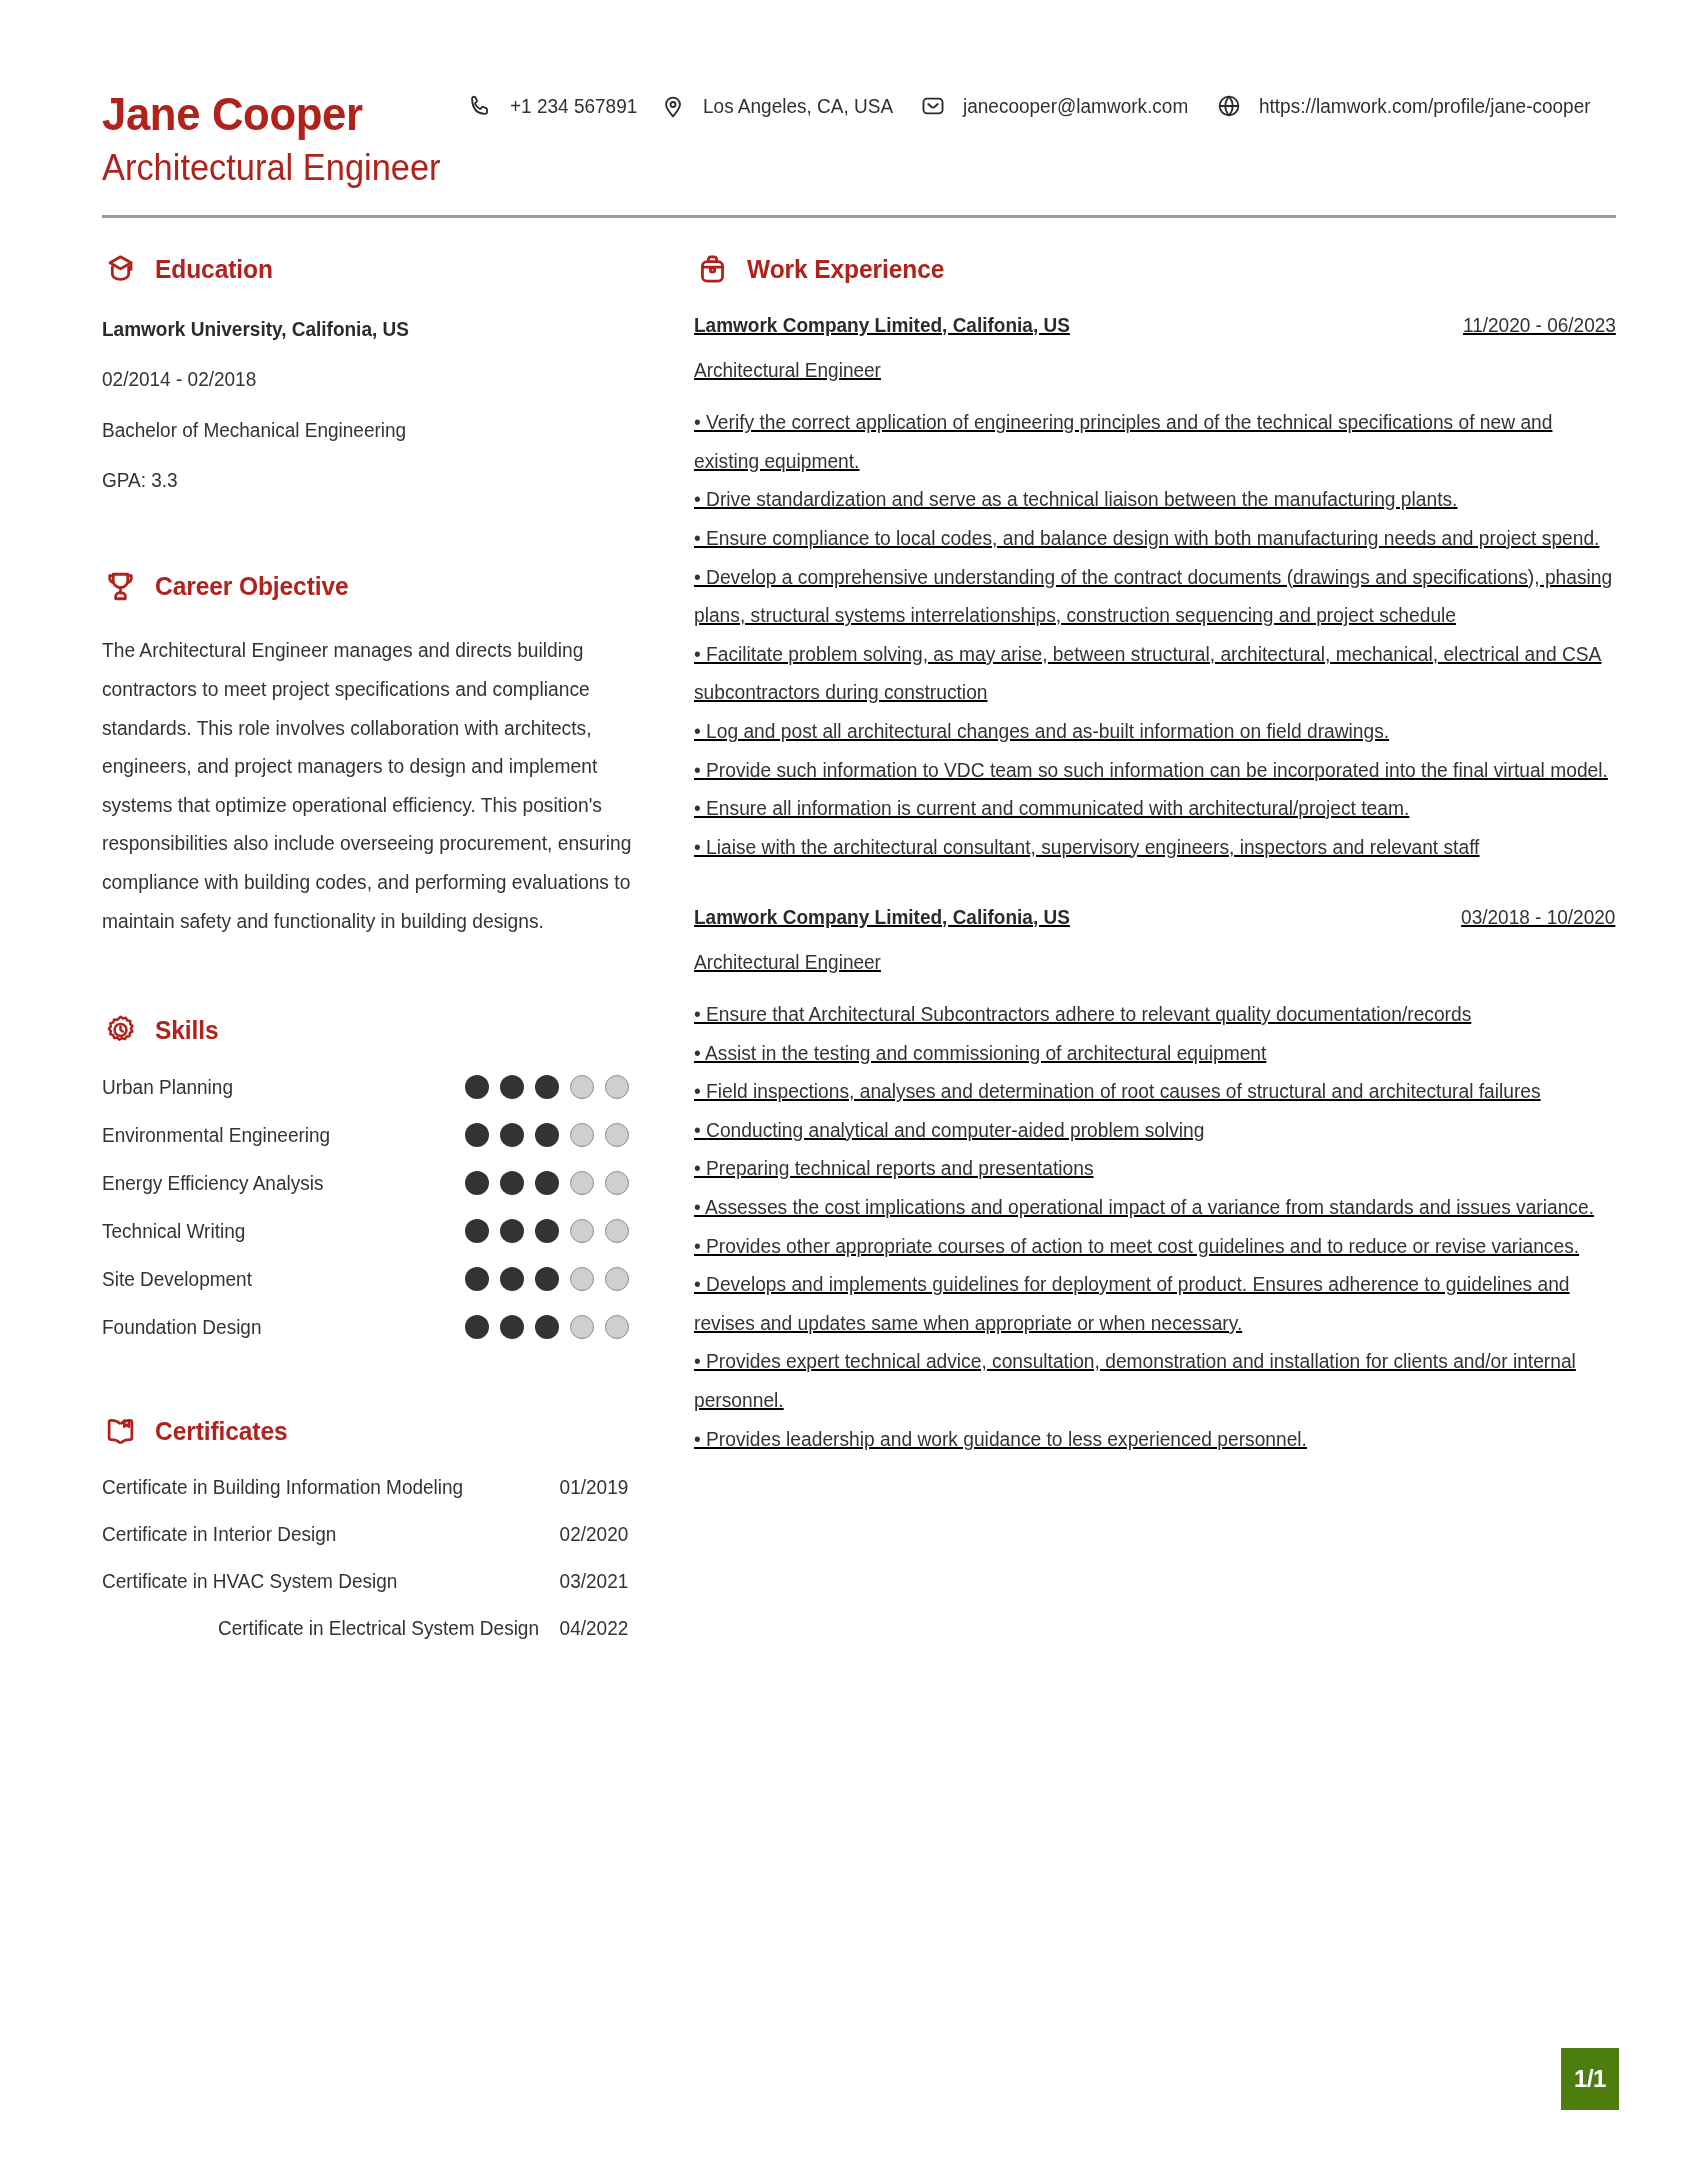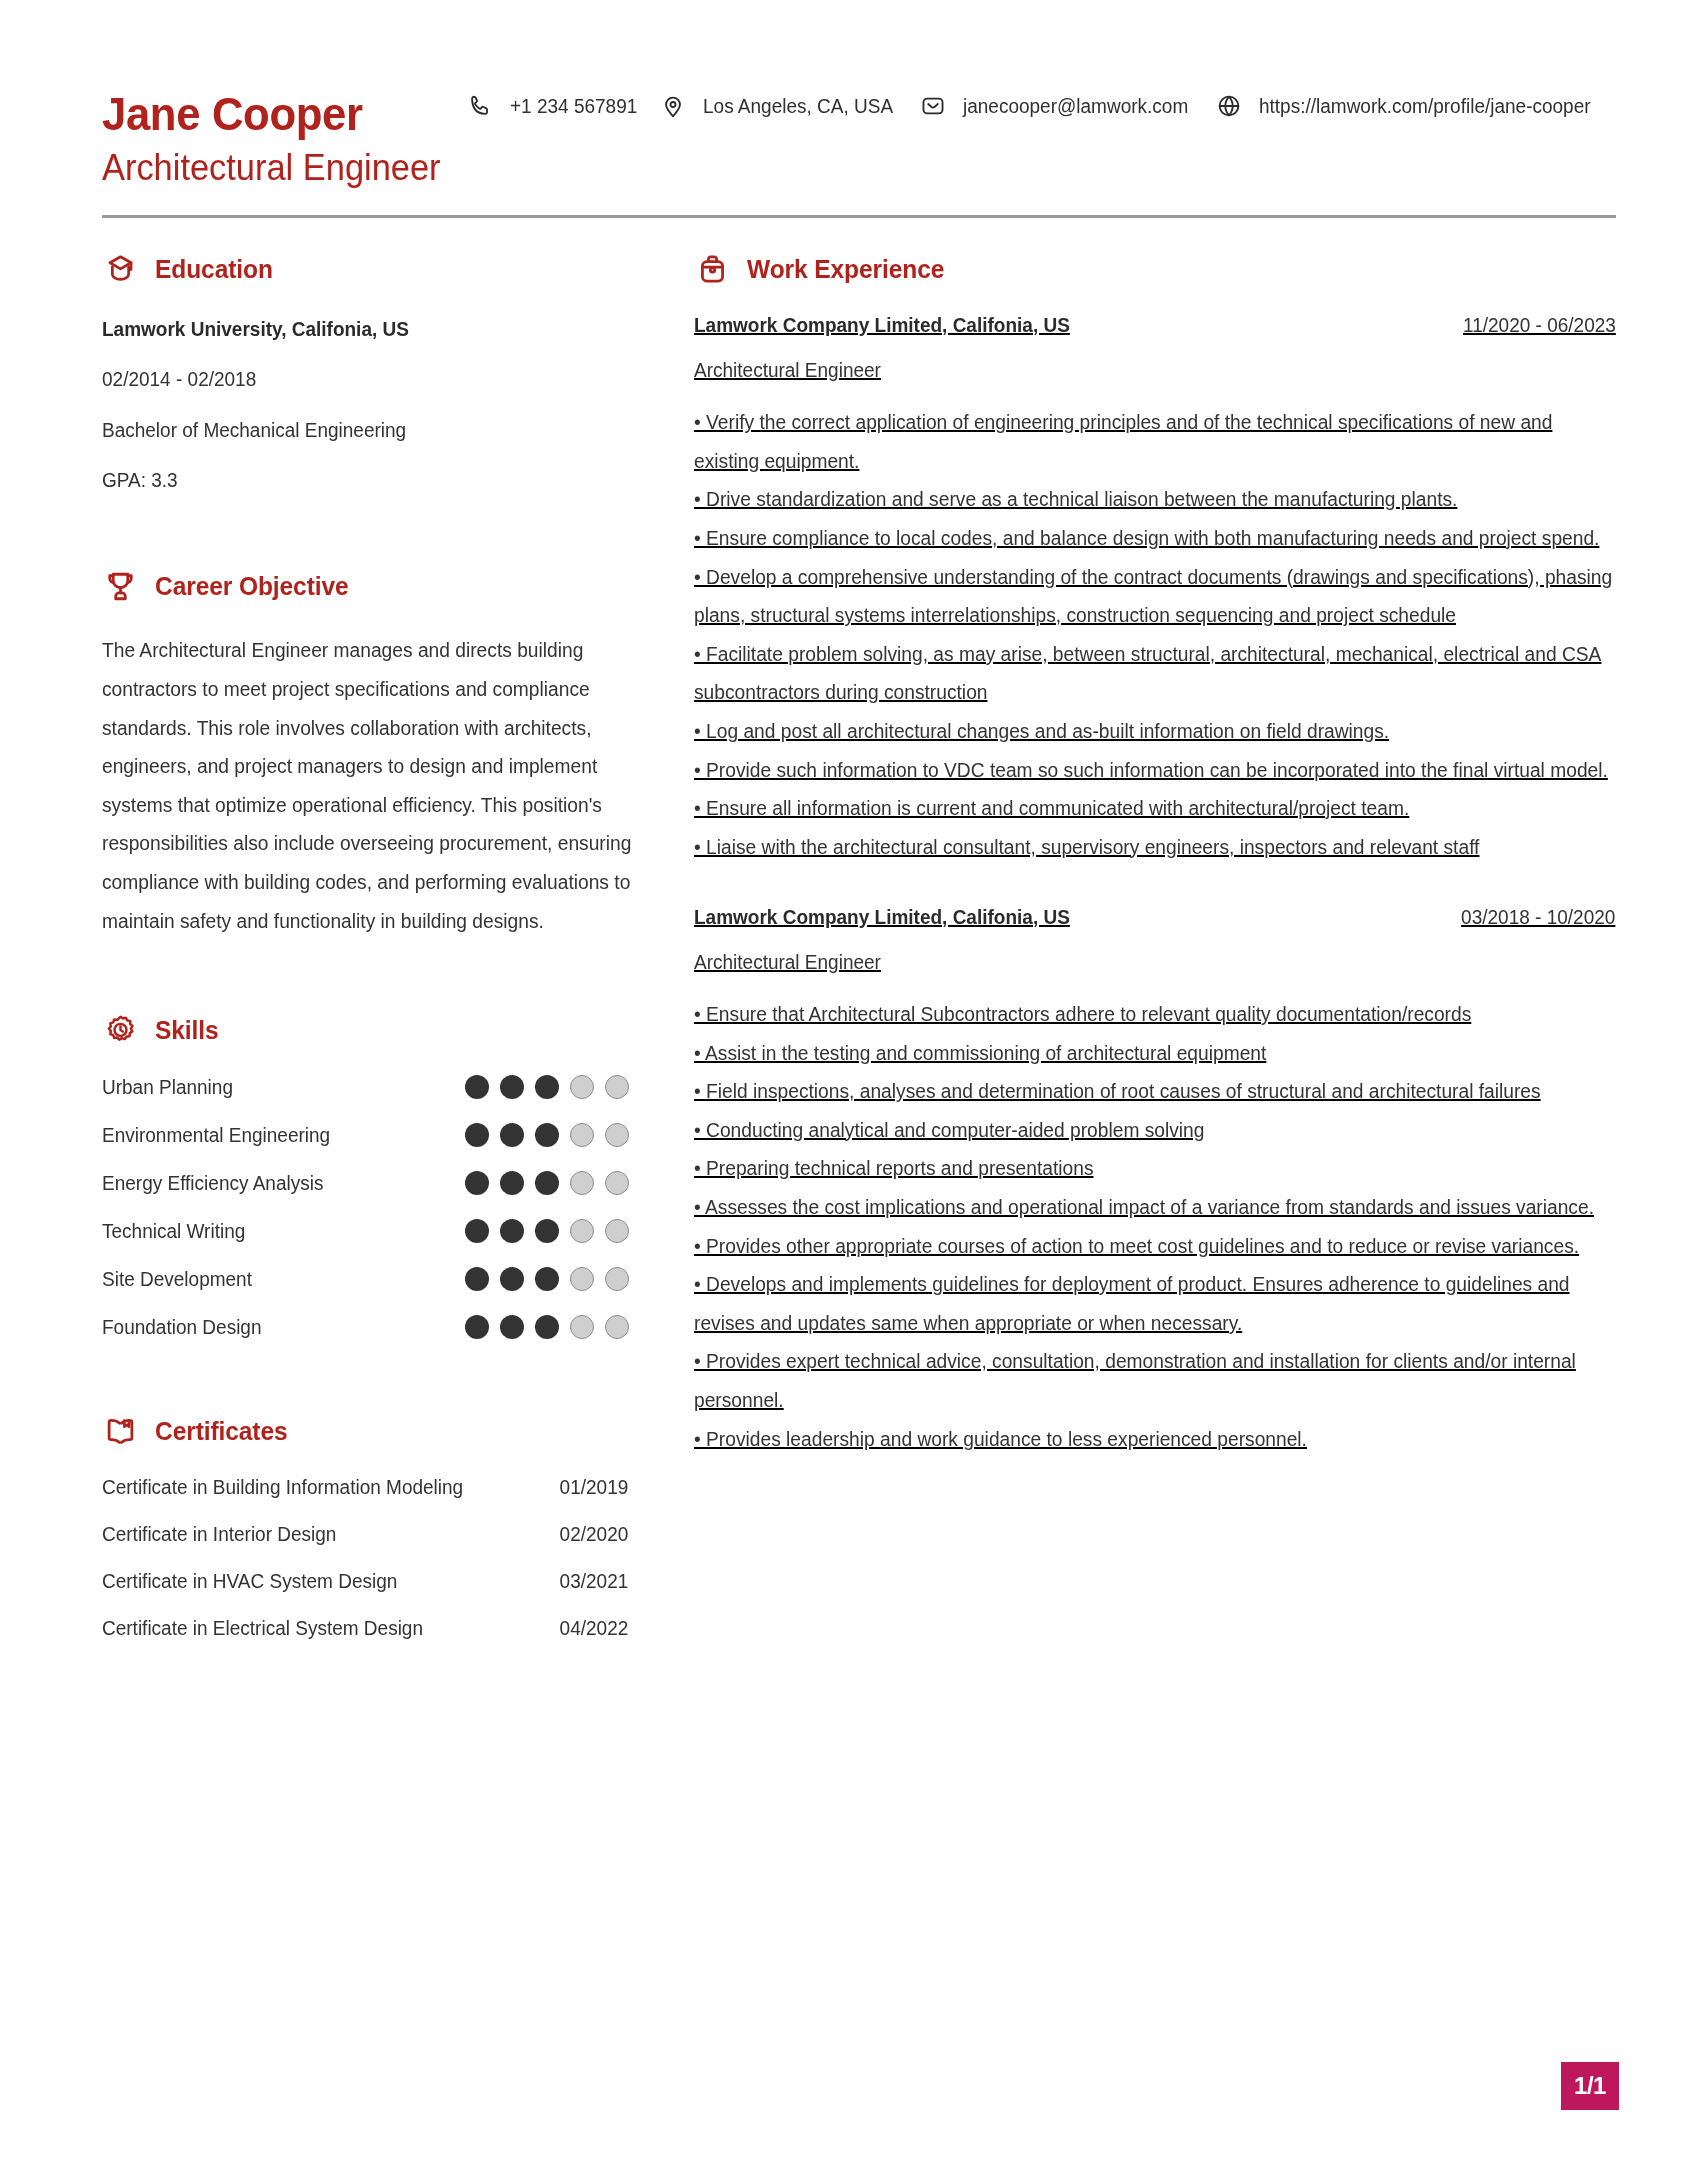--- a/index.html
+++ b/index.html
@@ -177,21 +177,21 @@
   .dot.off { background: #cfcfcf; border: 0.9px solid #8d8d8d; }
 
   
   .cert-row {
     display: flex;
     align-items: baseline;
     justify-content: space-between;
     margin-bottom: 24px;
     padding-right: 20.4px;
   }
-  .cert-row:last-child { margin-bottom: 0; }
+  .cert-row:last-child { margin-bottom: 0; justify-content: flex-end; }
   .cert-name {
     font-size: 20px; color: #333333;
     transform: scaleX(0.95); transform-origin: left center;
   }
   .cert-date {
     font-size: 20px; color: #333333; white-space: nowrap;
     transform: scaleX(0.95); transform-origin: right center;
   }
 
   
@@ -225,22 +225,22 @@
     transform-origin: left top;
     width: 104%;
   }
   .job-gap { height: 32px; }
 
   
   .page-badge {
     position: absolute;
     right: 54px;
     bottom: 46px;
-    width: 58px; height: 48px;
-    background: #be185d;
+    width: 58px; height: 62px;
+    background: #4d7c0f;
     color: #ffffff;
     font-size: 24px;
     font-weight: 700;
     display: flex;
     align-items: center;
     justify-content: center;
     letter-spacing: -0.5px;
   }
 </style>
 </head>

